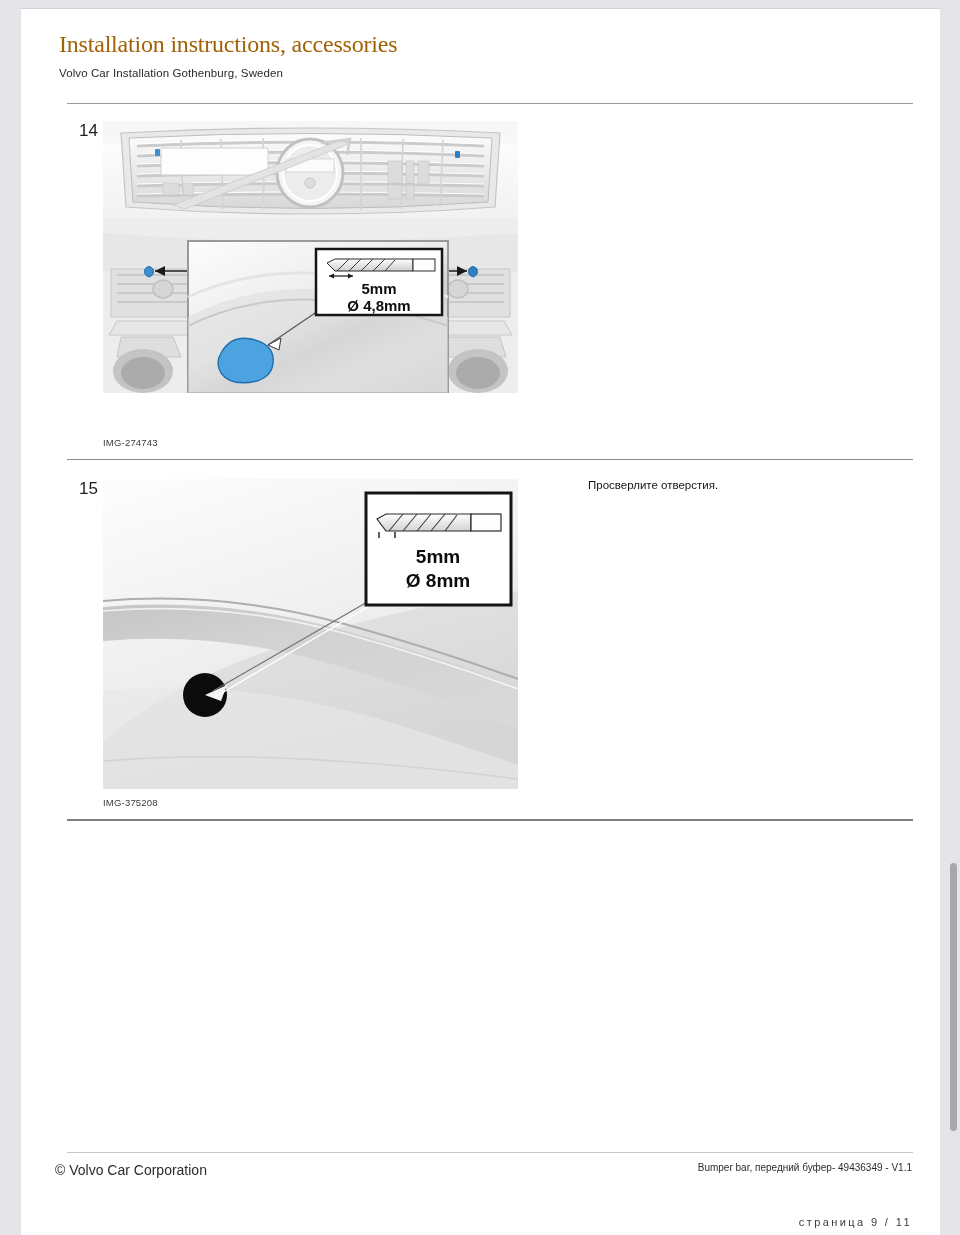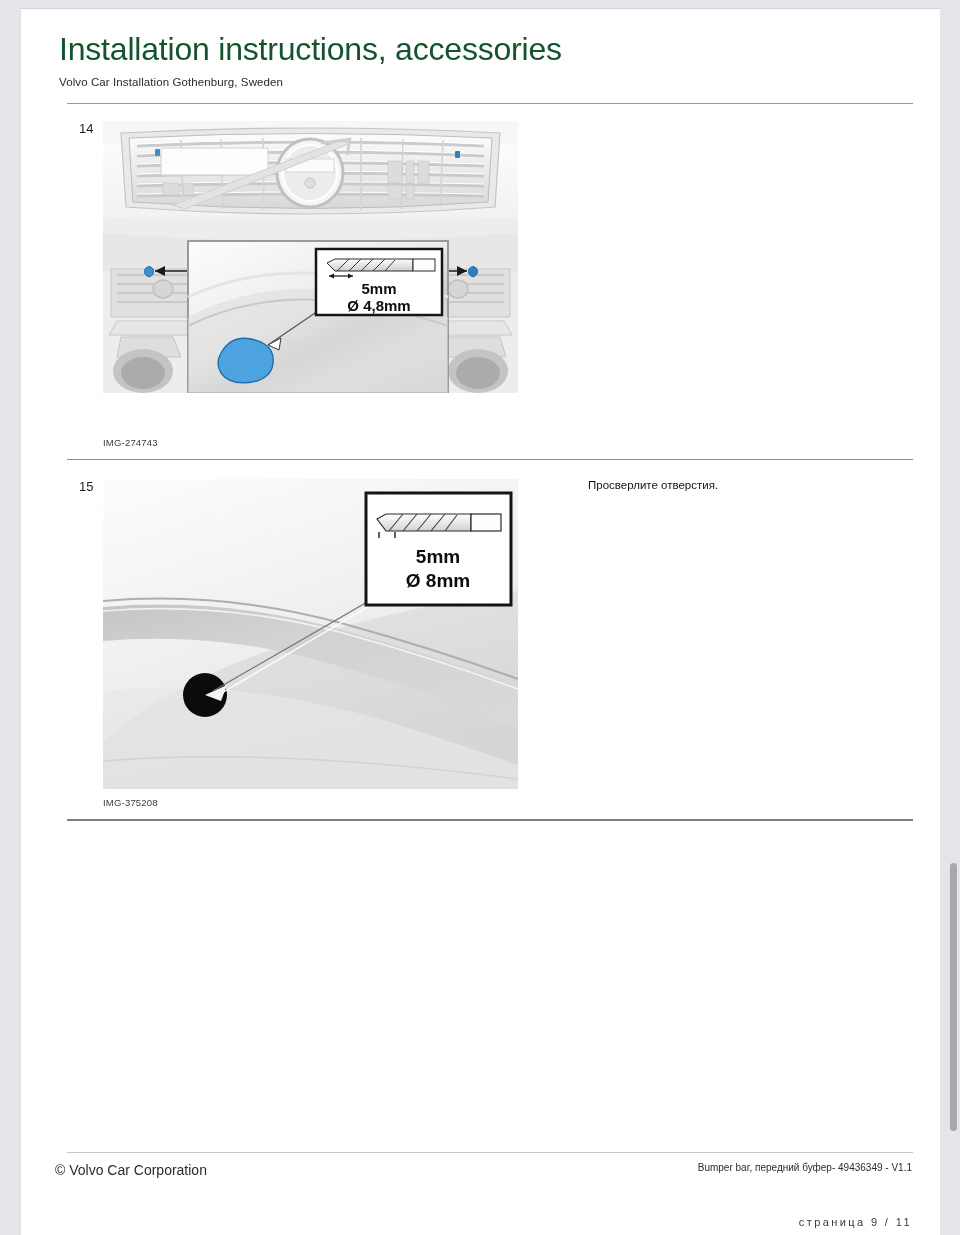--- a/index.html
+++ b/index.html
@@ -29,25 +29,26 @@
     height: 1227px;
     background: #ffffff;
     border-top: 1px solid #d2d2d8;
     border-left: 1px solid #e0e0e5;
     overflow: hidden;
   }
 
   
   .doc-header { position: absolute; left: 38px; top: 22px; width: 840px; }
   .doc-title {
-    font-size: 32px;
+    font-size: 24px;
     font-weight: 400;
-    color: #14532d;
+    color: #a16207;
     letter-spacing: -0.2px;
     line-height: 1.15;
+    font-family: Liberation Serif, serif;
   }
   .doc-subtitle {
     margin-top: 8px;
     font-size: 11.5px;
     color: #2a2a2a;
     letter-spacing: 0.1px;
   }
 
   
   .rule {
@@ -55,21 +56,21 @@
     left: 46px;
     width: 846px;
     height: 1px;
     background: #8d8d8d;
   }
   .rule.r1 { top: 94px;  background:#9a9a9a; }
   .rule.r2 { top: 450px; background:#8a8a8a; }
   .rule.r3 { top: 810px; background:#7e7e7e; height:2px; }
   .step-num {
     position: absolute;
-    font-size: 13px;
+    font-size: 17px;
     color: #1e1e1e;
   }
   .figure {
     position: absolute;
     overflow: hidden;
     background: #f2f2f2;
   }
   .fig-caption {
     position: absolute;
     font-size: 9.5px;

